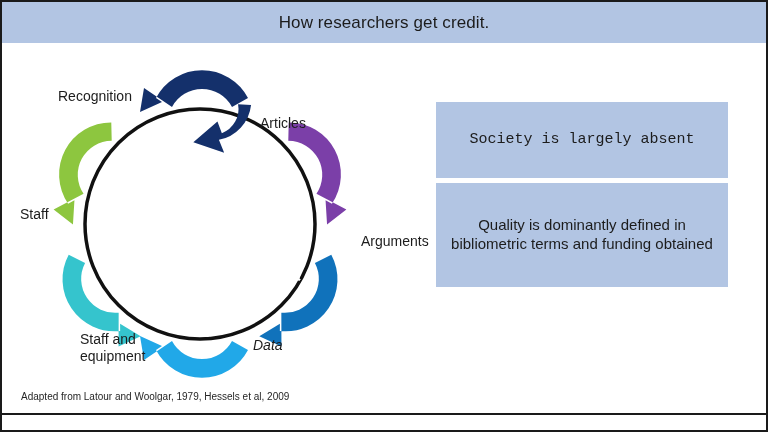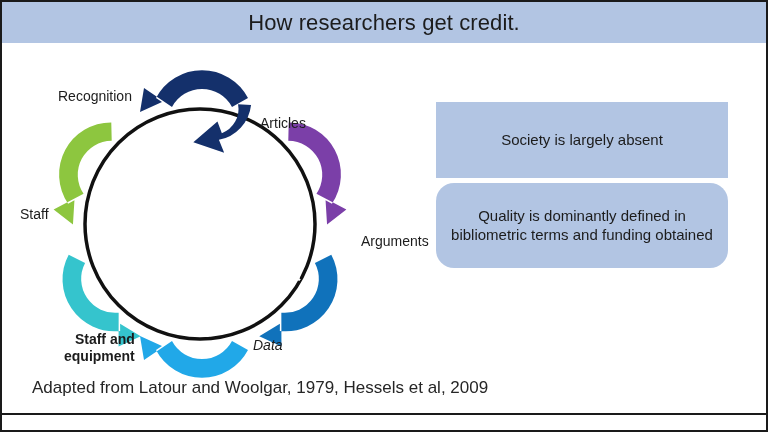--- a/index.html
+++ b/index.html
@@ -25,21 +25,21 @@
     left: 0;
     top: 0;
     width: 764px;
     height: 41px;
     background: #b2c5e3;
     display: flex;
     align-items: center;
     justify-content: center;
   }
   #title-text {
-    font-size: 22px;
+    font-size: 17px;
     color: #1c1c1c;
     letter-spacing: 0.1px;
   }
   
   #diagram {
     position: absolute;
     left: 0;
     top: 41px;
     width: 430px;
     height: 340px;
@@ -51,59 +51,58 @@
     position: absolute;
     font-size: 14px;
     color: #1c1c1c;
     line-height: 1.18;
     white-space: pre-line;
   }
   #label-recognition { left: 56px;  top: 45px;  }
   #label-articles    { left: 258px; top: 72px;  }
   #label-money       { left: 18px;  top: 163px; }
   #label-arguments   { left: 312px; top: 190px; margin-left: 47px; }
-  #label-staff       { left: 62px;  top: 288px; text-align: right; font-weight: bold; }
+  #label-staff       { left: 78px;  top: 288px; text-align: left; }
   #label-data        { left: 251px; top: 294px; font-style: italic; }
   
   .stmt-box {
     position: absolute;
     left: 434px;
     width: 292px;
     background: #b2c5e3;
     display: flex;
     align-items: center;
     justify-content: center;
     text-align: center;
     box-sizing: border-box;
     padding: 4px 10px;
   }
   .stmt-text {
     font-size: 15px;
     color: #1c1c1c;
     line-height: 1.25;
   }
-  #stmt-box-0 { top: 100px; height: 76px; }
-  #stmt-box-1 { top: 181px; height: 85px; border-radius: 18px; }
+  #stmt-box-0 { top: 100px; height: 76px; font-family: Liberation Mono, monospace; }
+  #stmt-box-1 { top: 181px; height: 104px; }
   #stmt-box-2 { top: 272px; height: 78px; }
   
   #footer-rule {
     position: absolute;
     left: 0;
     top: 411px;
     width: 764px;
     height: 2px;
     background: #1a1a1a;
   }
   #footer-text {
     position: absolute;
     left: 19px;
-    top: 376px;
-    font-size: 17px;
+    top: 389px;
+    font-size: 10px;
     color: #262626;
-    margin-left: 11px;
   }
 </style>
 </head>
 <body>
 
 <div id="slide">
 
   <div id="title-bar">
     <span id="title-text">How researchers get credit.</span>
   </div>

